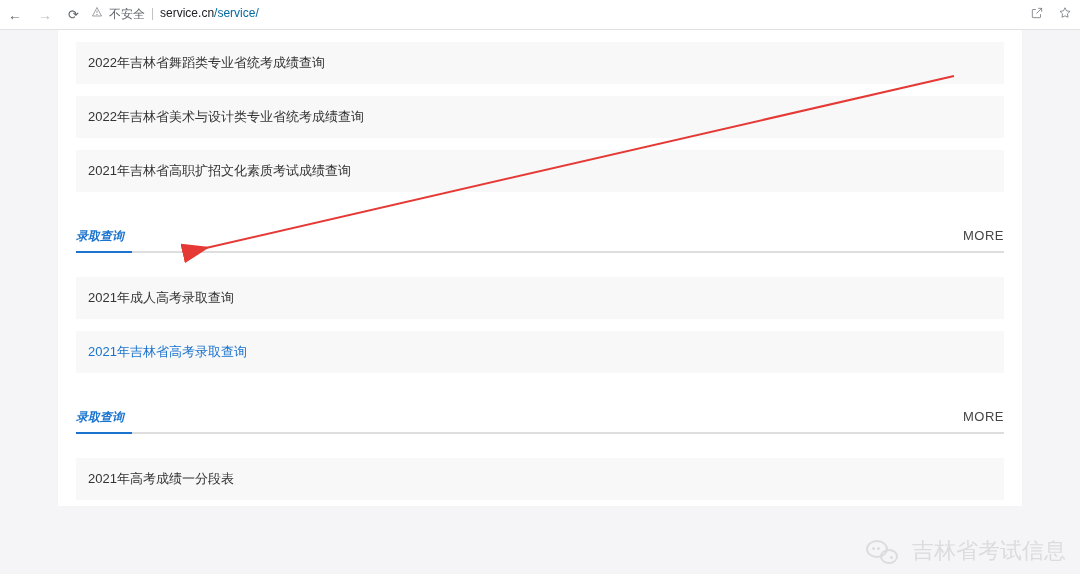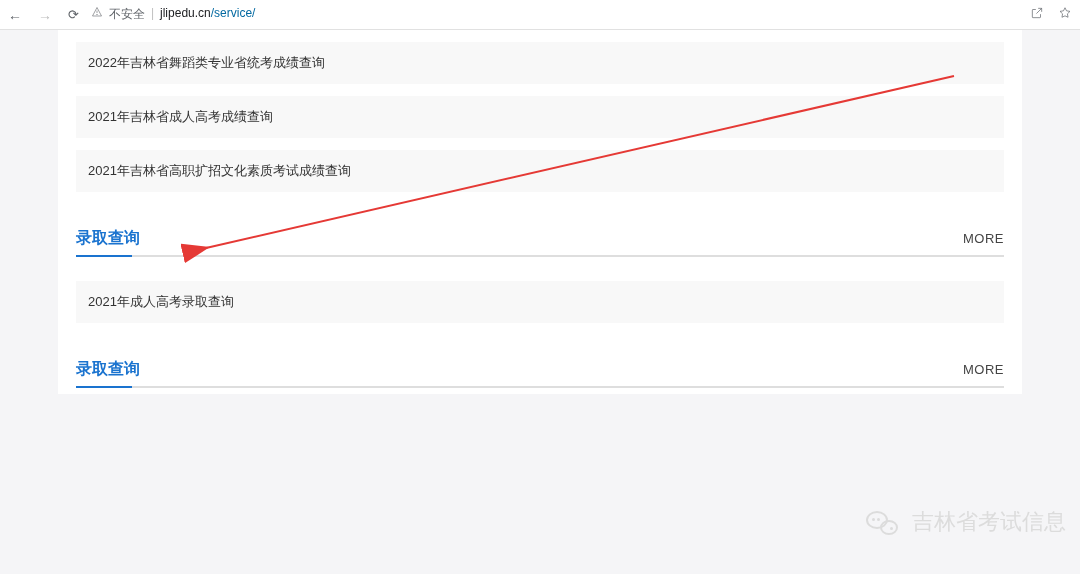--- a/index.html
+++ b/index.html
@@ -86,23 +86,24 @@
     .list-item.blue { color: #1a73cf; }
 
     .section-head {
       display: flex;
       align-items: baseline;
       justify-content: space-between;
       margin-top: 36px;
       margin-bottom: 6px;
     }
     .section-title {
-      font-size: 16px;
+      font-size: 12px;
       font-weight: 600;
       color: #1a73cf;
+      font-style: italic;
     }
     .section-more {
       font-size: 13px;
       color: #444;
       letter-spacing: 0.5px;
       cursor: pointer;
     }
     .section-rule {
       height: 2px;
       width: 100%;
@@ -118,21 +119,21 @@
       width: 1080px;
       height: 574px;
       pointer-events: none;
       z-index: 10;
     }
 
     
     .watermark {
       position: absolute;
       right: 14px;
-      bottom: 37px;
+      bottom: 8px;
       display: flex;
       align-items: center;
       gap: 14px;
       color: #dcdcdc;
       font-size: 22px;
       z-index: 20;
       pointer-events: none;
     }
     .wc-icon {
       width: 32px; height: 26px;
@@ -167,21 +168,21 @@
     <span class="not-secure-icon">
       <svg viewBox="0 0 24 24">
           <path d="M12 3 L21 20 L3 20 Z"></path>
           <line x1="12" y1="9" x2="12" y2="14"></line>
           <circle cx="12" cy="17" r="0.5" fill="#5f6368"></circle>
         </svg>
     </span>
     <span>不安全</span>
     <span class="addr-divider">|</span>
     <span class="addr-url">
-      <span>jlipedu.cn</span><span class="path">/service/</span>
+      <span>service.cn</span><span class="path">/service/</span>
     </span>
   </div>
   <div class="toolbar-right">
     <span class="share-icon">
       <svg viewBox="0 0 24 24">
           <path d="M14 4h6v6"></path>
           <path d="M20 4 L11 13"></path>
           <path d="M18 14v5a1 1 0 0 1-1 1H5a1 1 0 0 1-1-1V7a1 1 0 0 1 1-1h5"></path>
         </svg>
     </span>
@@ -190,38 +191,43 @@
           <path d="M12 3l2.6 5.3 5.9.9-4.3 4.2 1 5.9L12 16.9 6.8 19.3l1-5.9L3.5 9.2l5.9-.9L12 3z"></path>
         </svg>
     </span>
   </div>
 </div>
 
 <div class="page">
 
   <div style="padding-top:12px;">
     <div class="list-item">2022年吉林省舞蹈类专业省统考成绩查询</div>
-    <div class="list-item">2021年吉林省成人高考成绩查询</div>
+    <div class="list-item">2022年吉林省美术与设计类专业省统考成绩查询</div>
     <div class="list-item">2021年吉林省高职扩招文化素质考试成绩查询</div>
   </div>
 
   <div class="section-head">
     <div class="section-title">录取查询</div>
     <div class="section-more">MORE</div>
   </div>
   <div class="section-rule"></div>
   <div class="section-body">
     <div class="list-item">2021年成人高考录取查询</div>
+    <div class="list-item blue">2021年吉林省高考录取查询</div>
   </div>
 
   <div class="section-head">
     <div class="section-title">录取查询</div>
     <div class="section-more">MORE</div>
   </div>
   <div class="section-rule"></div>
+  <div class="section-body">
+    <div class="list-item">2021年高考成绩一分段表</div>
+
+  </div>
 
 </div>
 
 <svg class="arrow-overlay" viewBox="0 0 1080 574">
   <defs>
     <marker id="arrowhead" markerWidth="14" markerHeight="10" refX="2" refY="5" orient="auto">
       <polygon points="14 0, 0 5, 14 10" fill="#e53935"></polygon>
     </marker>
   </defs>
   <line x1="954" y1="76" x2="206" y2="248" stroke="#e53935" stroke-width="2" marker-end="url(#arrowhead)"></line>

